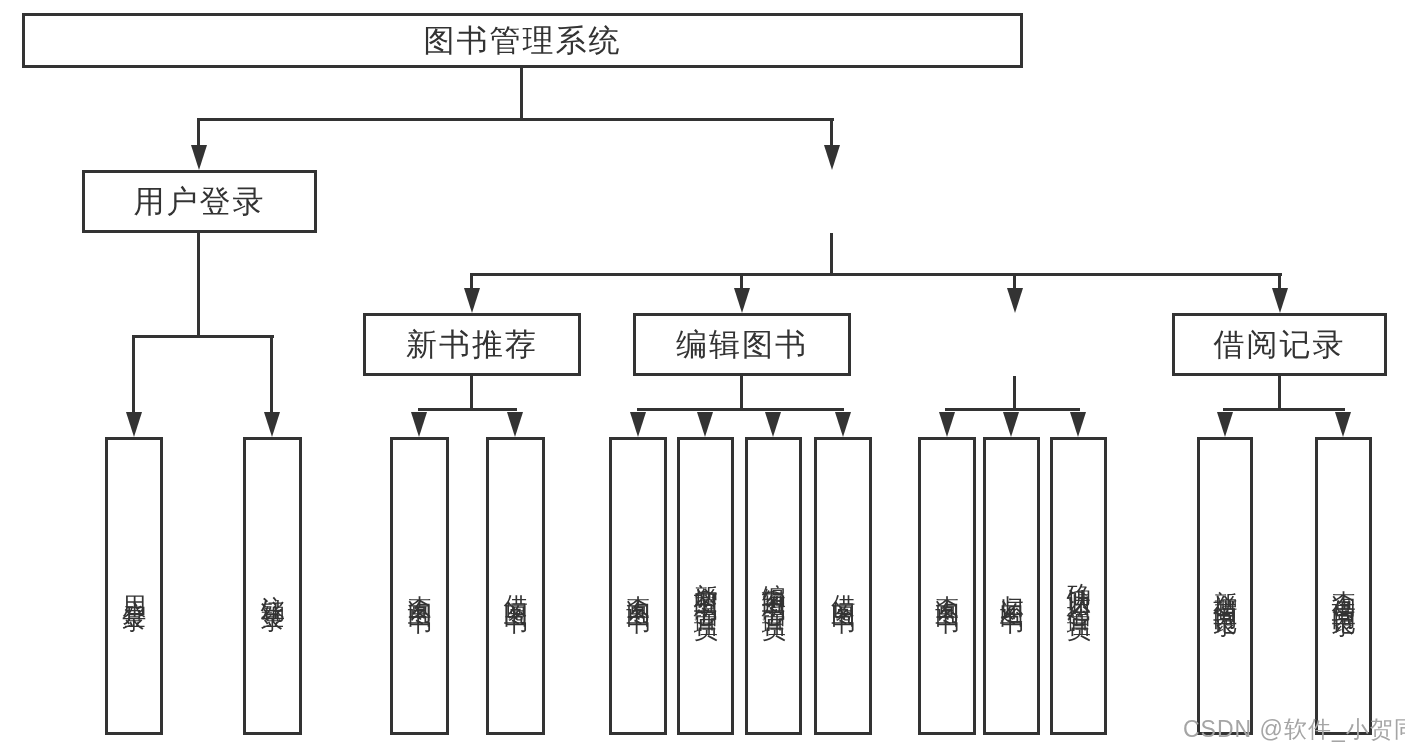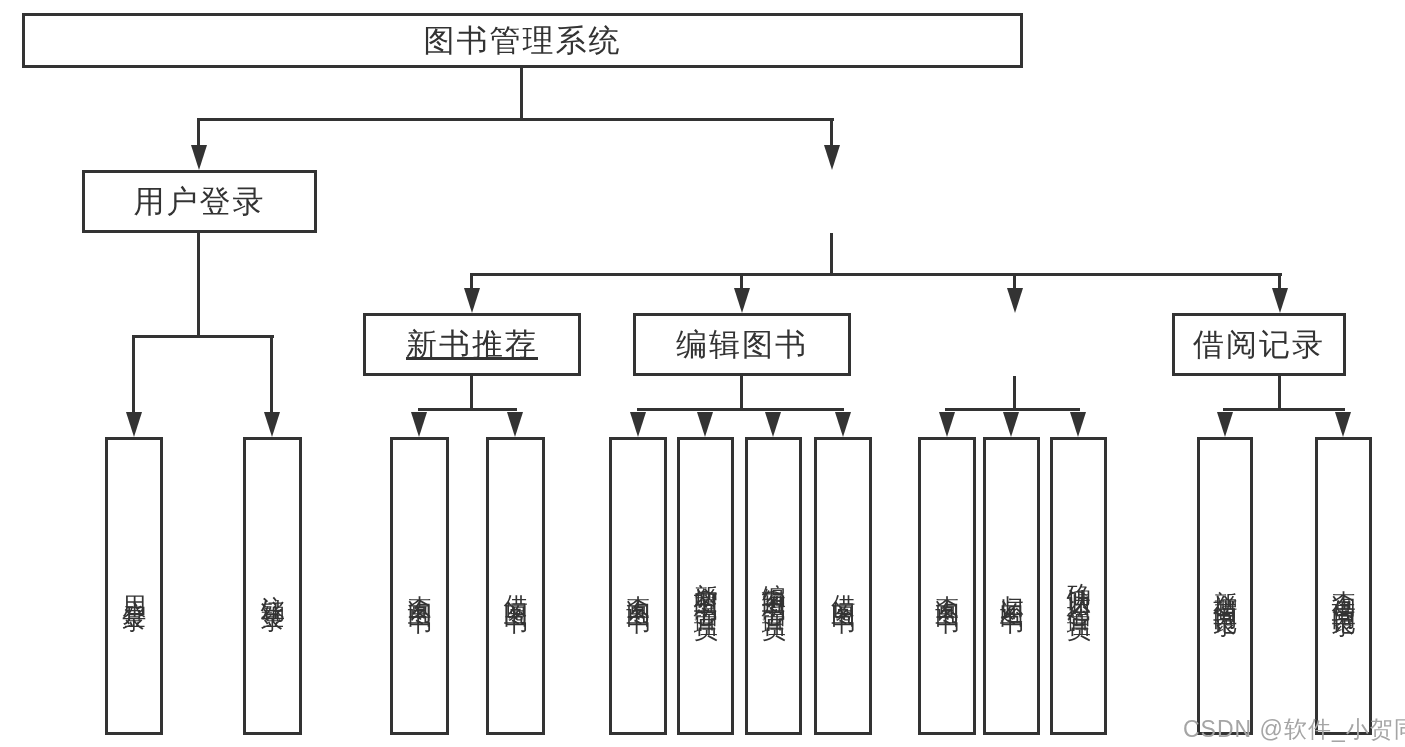--- a/index.html
+++ b/index.html
@@ -81,23 +81,23 @@
 
   <div class="vline" style="left:1278px;top:376px;height:34px;"></div>
   <div class="hline" style="left:1223px;top:408px;width:122px;"></div>
   <div class="arrow" style="left:1217px;top:412px;"></div>
   <div class="arrow" style="left:1335px;top:412px;"></div>
 
   <div class="box hlabel" style="left:22px;top:13px;width:1001px;height:55px;">图书管理系统</div>
 
   <div class="box hlabel l2" style="left:82px;width:235px;">用户登录</div>
 
-  <div class="box hlabel l3" style="left:363px;text-decoration:underline;">新书推荐</div>
+  <div class="box hlabel l3" style="left:363px;">新书推荐</div>
   <div class="box hlabel l3" style="left:633px;">编辑图书</div>
-  <div class="box hlabel l3" style="left:1172px;width:174px;">借阅记录</div>
+  <div class="box hlabel l3" style="left:1172px;width:215px;">借阅记录</div>
 
   <div class="box leaf" style="left:105px;width:58px;">
     <span>用户登录</span>
   </div>
   <div class="box leaf" style="left:243px;width:59px;">
     <span>注销登录</span>
   </div>
 
   <div class="box leaf" style="left:390px;width:59px;">
     <span>查询图书</span>

